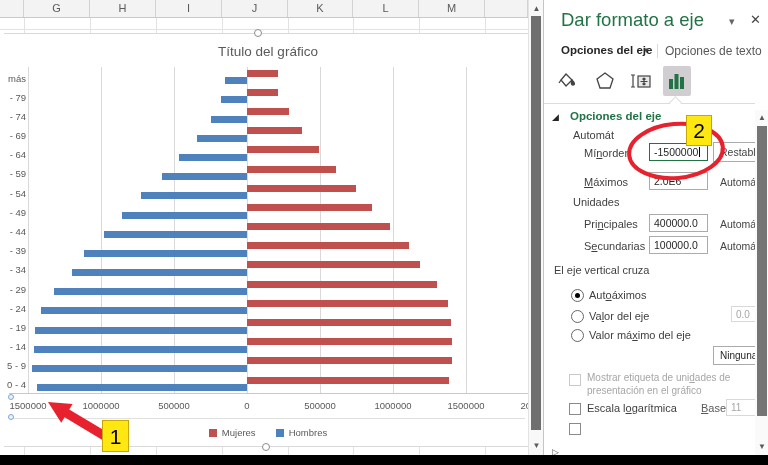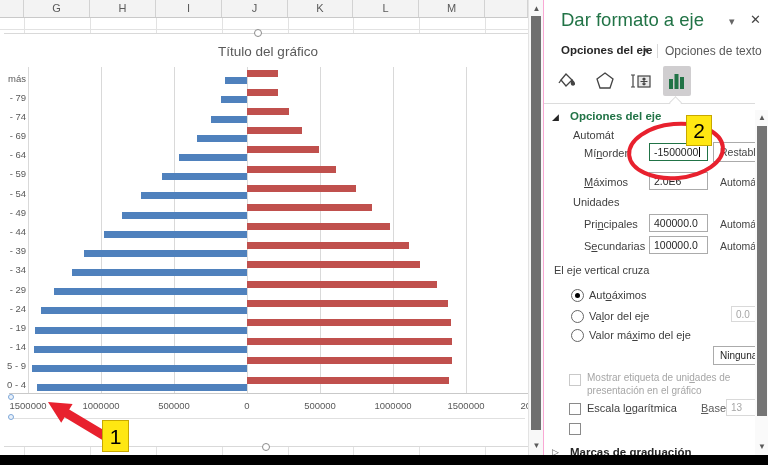--- a/index.html
+++ b/index.html
@@ -204,20 +204,30 @@
         <div class="age-label" style="top: 191.9px;">- 44</div>
         <div class="age-label" style="top: 211.1px;">- 39</div>
         <div class="age-label" style="top: 230.3px;">- 34</div>
         <div class="age-label" style="top: 249.5px;">- 29</div>
         <div class="age-label" style="top: 268.7px;">- 24</div>
         <div class="age-label" style="top: 287.8px;">- 19</div>
         <div class="age-label" style="top: 307px;">- 14</div>
         <div class="age-label" style="top: 326.2px;">5 - 9</div>
         <div class="age-label" style="top: 345.4px;">0 - 4</div>
       </div>
+    <div class="legend" id="legend">
+        <div class="legend-item">
+          <span class="legend-swatch" style="background: rgb(192, 80, 77);"></span>
+          <span>Mujeres</span>
+        </div>
+        <div class="legend-item">
+          <span class="legend-swatch" style="background: rgb(79, 129, 189);"></span>
+          <span>Hombres</span>
+        </div>
+      </div>
     <div class="axis-handle" style="left:4px;top:360px"></div>
     <div class="axis-handle" style="left:4px;top:380px"></div>
   </div>
 
   <div class="sel-handle" style="left:254px;top:29px"></div>
   <div class="sel-handle" style="left:262px;top:443px"></div>
 
   <div class="vscroll">
     <div class="scroll-arrow" style="top:2px">▲</div>
     <div class="thumb"></div>
@@ -307,26 +317,25 @@
     <div class="p-label" style="left:45px;top:329px"><span>Valor má</span><u>x</u><span>imo del eje</span></div>
 
     <div class="dropdown" style="top:346px">Ninguna</div>
 
     <div class="checkbox checkbox-gray" style="top:374px"></div>
     <div class="p-label-gray" style="left:43px;top:371px;width:165px;white-space:normal;line-height:13px"><span>Mostrar etiqueta de uni</span><u>d</u><span>ades de presentación en el gráfico</span></div>
 
     <div class="checkbox" style="top:403px"></div>
     <div class="p-label" style="left:43px;top:402px"><span>Escala l</span><u>o</u><span>garítmica</span></div>
     <div class="p-label" style="left:157px;top:402px;color:#595959"><span></span><u>B</u><span>ase</span></div>
-    <div class="p-input-dis" style="left:182px;top:399px;width:32px;height:17px">13</div>
+    <div class="p-input-dis" style="left:182px;top:399px;width:32px;height:17px">11</div>
 
     <div class="checkbox" style="top:423px"></div>
 
     <div class="sec-tri" style="top:447px;color:#595959">▷</div>
-    <div class="sec-title2" style="top:446px">Marcas de graduación</div>
 
     <div class="pane-scroll">
       <div class="scroll-arrow" style="top:1px;width:14px">▲</div>
       <div class="thumb"></div>
       <div class="scroll-arrow" style="top:330px;width:14px">▼</div>
     </div>
   </div>
 
   <svg class="annot-svg" width="768" height="465" viewBox="0 0 768 465">
     <ellipse cx="676" cy="151" rx="47" ry="27" fill="none" stroke="#e8212e" stroke-width="4" transform="rotate(-5 676 151)"></ellipse>

